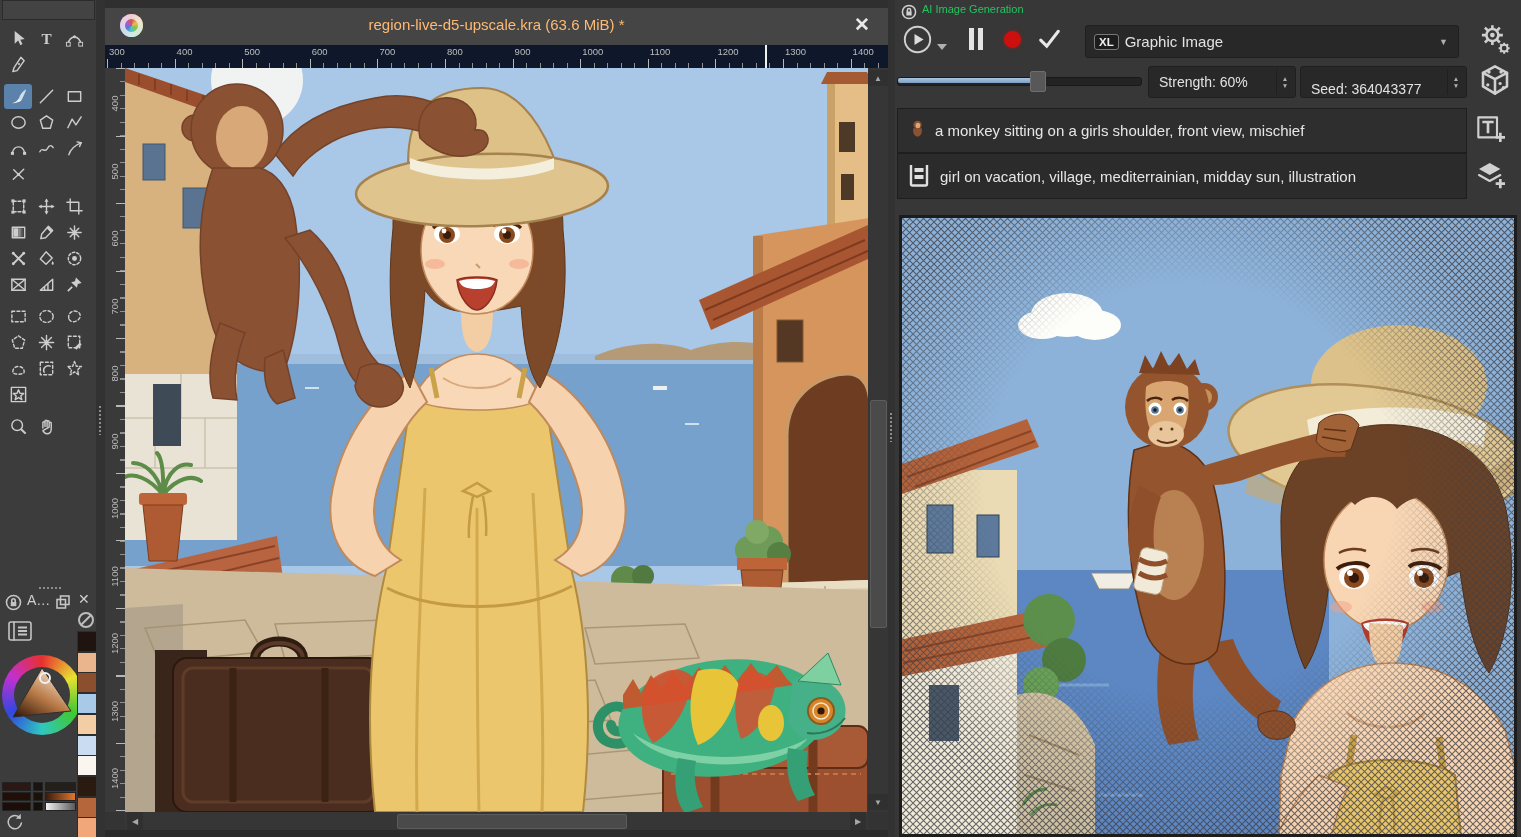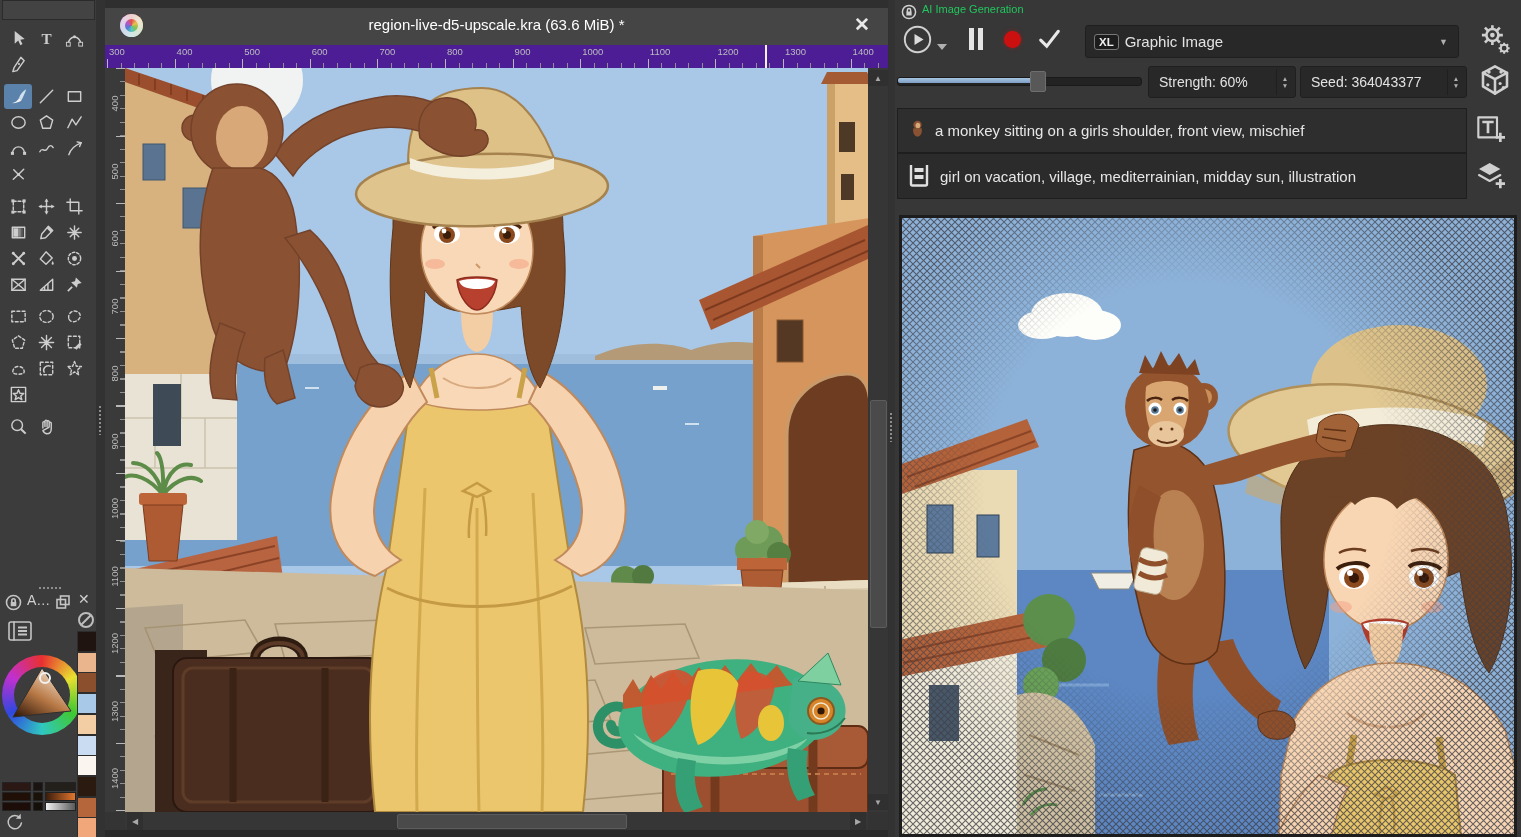--- a/index.html
+++ b/index.html
@@ -16,21 +16,21 @@
   .tool.active{background:var(--active-tool);}
   .tool .s{fill:none;stroke:#cdcdcd;stroke-width:1.5;stroke-linecap:round;stroke-linejoin:round;}
   
   .dots{background:radial-gradient(circle,#8d8d8d 1px,transparent 1.3px);background-size:4px 4px;}
   .cd-icon .s{fill:none;stroke:#c4c4c4;stroke-width:1.6;stroke-linecap:round;}
   .swatch{position:absolute;left:0;width:18px;height:19px;border:1px solid #2d2d2d;}
   .gr-dark-speckle{background:#23201c;}
   .gr-orange-gradient{background:linear-gradient(90deg,#3a1c0c,#e2762e);}
   .gr-gray-gradient{background:linear-gradient(90deg,#f2f2f2,#5a5a5a);}
   
-  .hruler{background:#4c1d95;border-bottom:1px solid #555;}
+  .hruler{background:#0f172a;border-bottom:1px solid #555;}
   .vruler{background:#3a3a3a;border-right:1px solid #555;}
   .rlabel{position:absolute;top:1px;font-size:9.5px;color:#bdbdbd;}
   .vlabel{position:absolute;left:-11px;width:40px;text-align:center;font-size:9.5px;color:#bdbdbd;transform:rotate(-90deg);}
   .sb-track{background:#363636;}
   .sb-btn{position:absolute;background:#303030;color:#a8a8a8;display:flex;align-items:center;justify-content:center;font-size:8px;}
   .sb-thumb{position:absolute;background:#4a4a4a;border:1px solid #5c5c5c;border-radius:2px;}
   
   .ai{left:895px;top:0;width:626px;height:837px;background:#373737;}
   .ai .s{fill:none;stroke:#d0d0d0;stroke-width:1.6;stroke-linecap:round;stroke-linejoin:round;}
   .field{background:#282828;border:1px solid #1f1f1f;border-radius:3px;color:#e2e2e2;
@@ -394,21 +394,21 @@
 
   <div class="abs" style="left:96px;top:0;width:9px;height:837px;background:#323232;">
     <div class="abs dots" style="left:2px;top:405px;width:5px;height:30px;"></div>
   </div>
 
   <div class="abs" style="left:105px;top:0;width:783px;height:8px;background:#2f2f2f;"></div>
 
   <div class="abs" style="left:105px;top:8px;width:783px;height:37px;background:#454545;border-bottom:1px solid #2d2d2d;">
     <div class="abs" style="left:15px;top:6px;width:23px;height:23px;border-radius:50%;
          background:conic-gradient(#e05050,#e8c050,#88c050,#50c8c0,#5878d8,#b058c8,#e05050);box-shadow:inset 0 0 0 5px #f0f0f0cc;"></div>
-    <div style="position:absolute;left:0;right:0;top:8px;text-align:center;font-size:15px;color:#ffffff;">region-live-d5-upscale.kra (63.6 MiB) *</div>
+    <div style="position:absolute;left:0;right:0;top:8px;text-align:center;font-size:15px;color:#fdba74;">region-live-d5-upscale.kra (63.6 MiB) *</div>
     <div style="position:absolute;right:18px;top:5px;font-size:19px;color:#e8e8e8;font-weight:bold;">✕</div>
   </div>
 
   <div class="abs hruler" id="hruler" style="left:105px;top:45px;width:783px;height:23px;">
     <div class="abs" style="left:2px;right:0;bottom:0;height:5px;background-image:repeating-linear-gradient(to right,#909090 0 1px,transparent 1px 13.52px);"></div>
     <div class="abs" style="left:2px;right:0;bottom:0;height:9px;background-image:repeating-linear-gradient(to right,#b8b8b8 0 1px,transparent 1px 67.6px);"></div>
     <div class="abs" style="left:660px;top:0;bottom:0;width:2px;background:#f0f0f0;"></div>
   <span class="rlabel" style="left: 4px;">300</span>
       <span class="rlabel" style="left: 71.6px;">400</span>
       <span class="rlabel" style="left: 139.2px;">500</span>
@@ -676,21 +676,21 @@
 
     <div class="abs" style="left:2px;top:66px;width:243px;height:28px;">
       <div class="abs" style="left:0;top:11px;width:243px;height:7px;background:#232323;border:1px solid #1a1a1a;border-radius:3px;"></div>
       <div class="abs" id="slider-fill" style="left: 1px; top: 12px; height: 5px; background: linear-gradient(#a8c4e0,var(--accent)); border-radius: 2px; width: 139.78px;"></div>
       <div class="abs" id="slider-handle" style="top: 5px; width: 14px; height: 19px; background: rgb(88, 88, 88); border: 1px solid rgb(110, 110, 110); border-radius: 2px; left: 132.78px;"></div>
     </div>
     <div class="field" style="position:absolute;left:253px;top:66px;width:146px;height:30px;">
       <span style="padding-left:10px;font-size:14px;text-align:right;">Strength: 60%</span>
       <span class="spin">▲<br>▼</span>
     </div>
-    <div class="field" style="position:absolute;left:405px;top:66px;width:165px;height:30px;">
+    <div class="field" style="position:absolute;left:405px;top:66px;width:165px;height:30px;align-items:flex-end;">
       <span style="padding-left:10px;font-size:14px;">Seed: 364043377</span>
       <span class="spin">▲<br>▼</span>
     </div>
     <div class="abs" style="left:584px;top:64px;">
       <svg width="32" height="32" viewBox="0 0 20 20">
           <path d="M10 1.5 L17.5 5.5 V14 L10 18.5 L2.5 14 V5.5 Z" class="s" stroke-width="1.4"></path>
           <path d="M2.5 5.5 L10 9.5 L17.5 5.5 M10 9.5 V18.5" class="s" stroke-width="1.2"></path>
       <circle cx="6.2" cy="5" r="1.1" fill="#d0d0d0"></circle>
           <circle cx="13.8" cy="5" r="1.1" fill="#d0d0d0"></circle>
           <circle cx="5.5" cy="13" r="1" fill="#d0d0d0"></circle>

